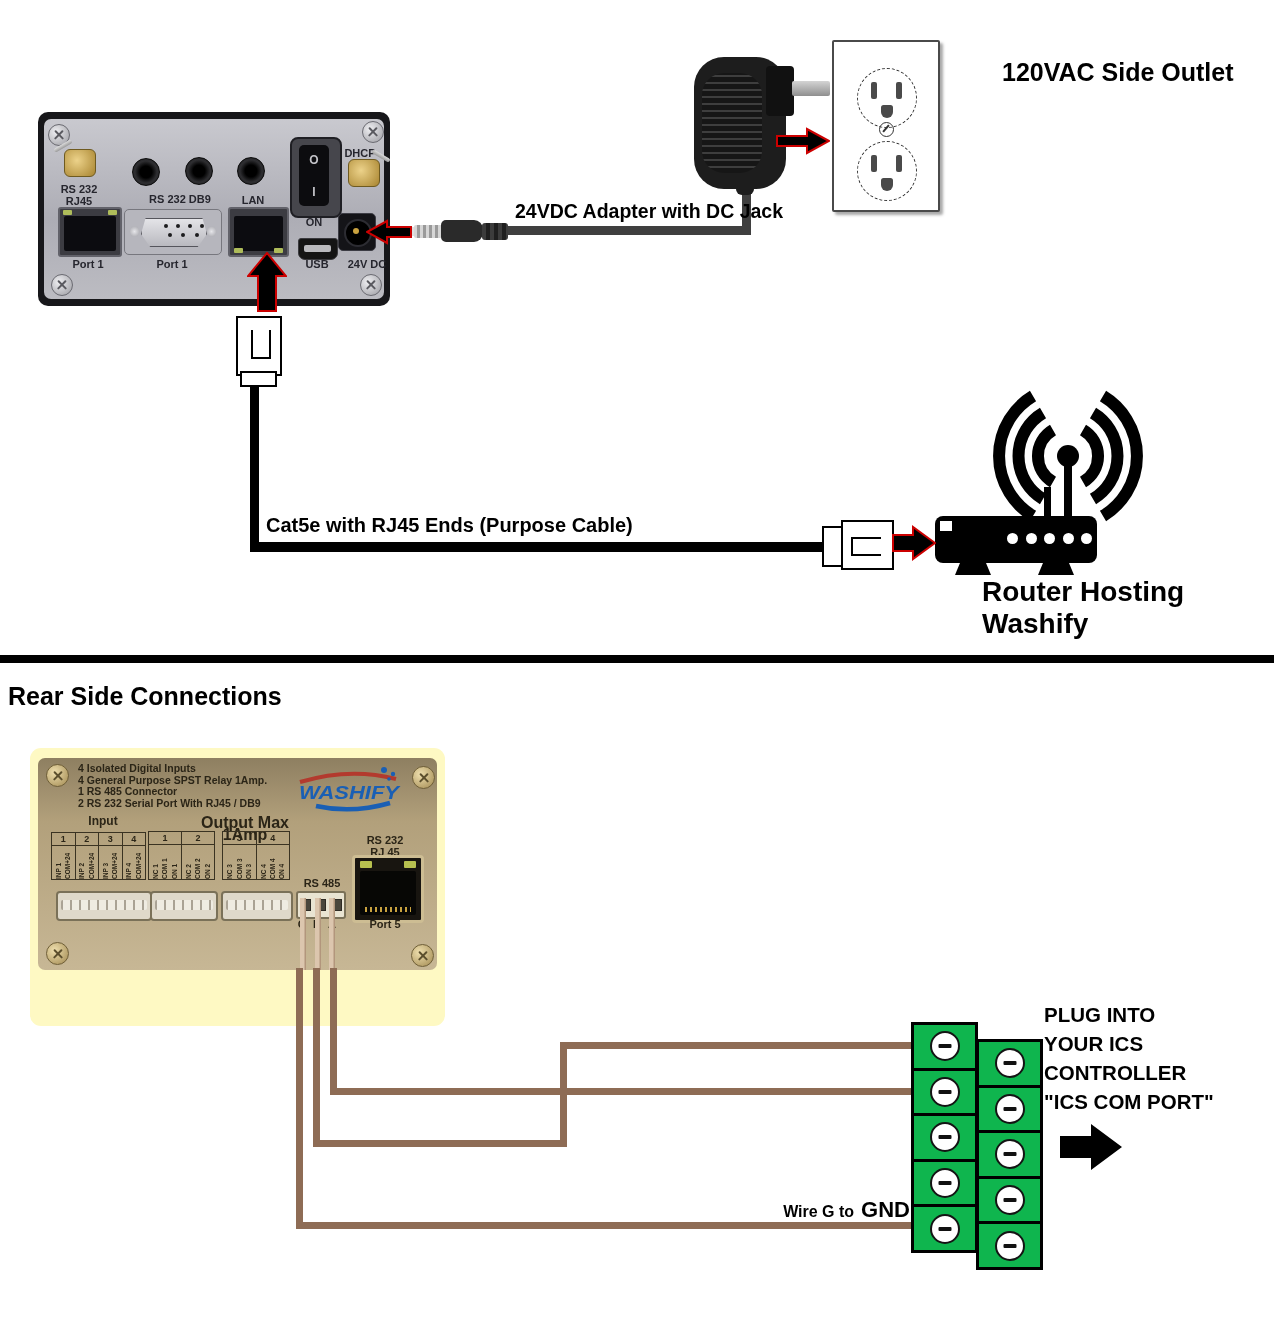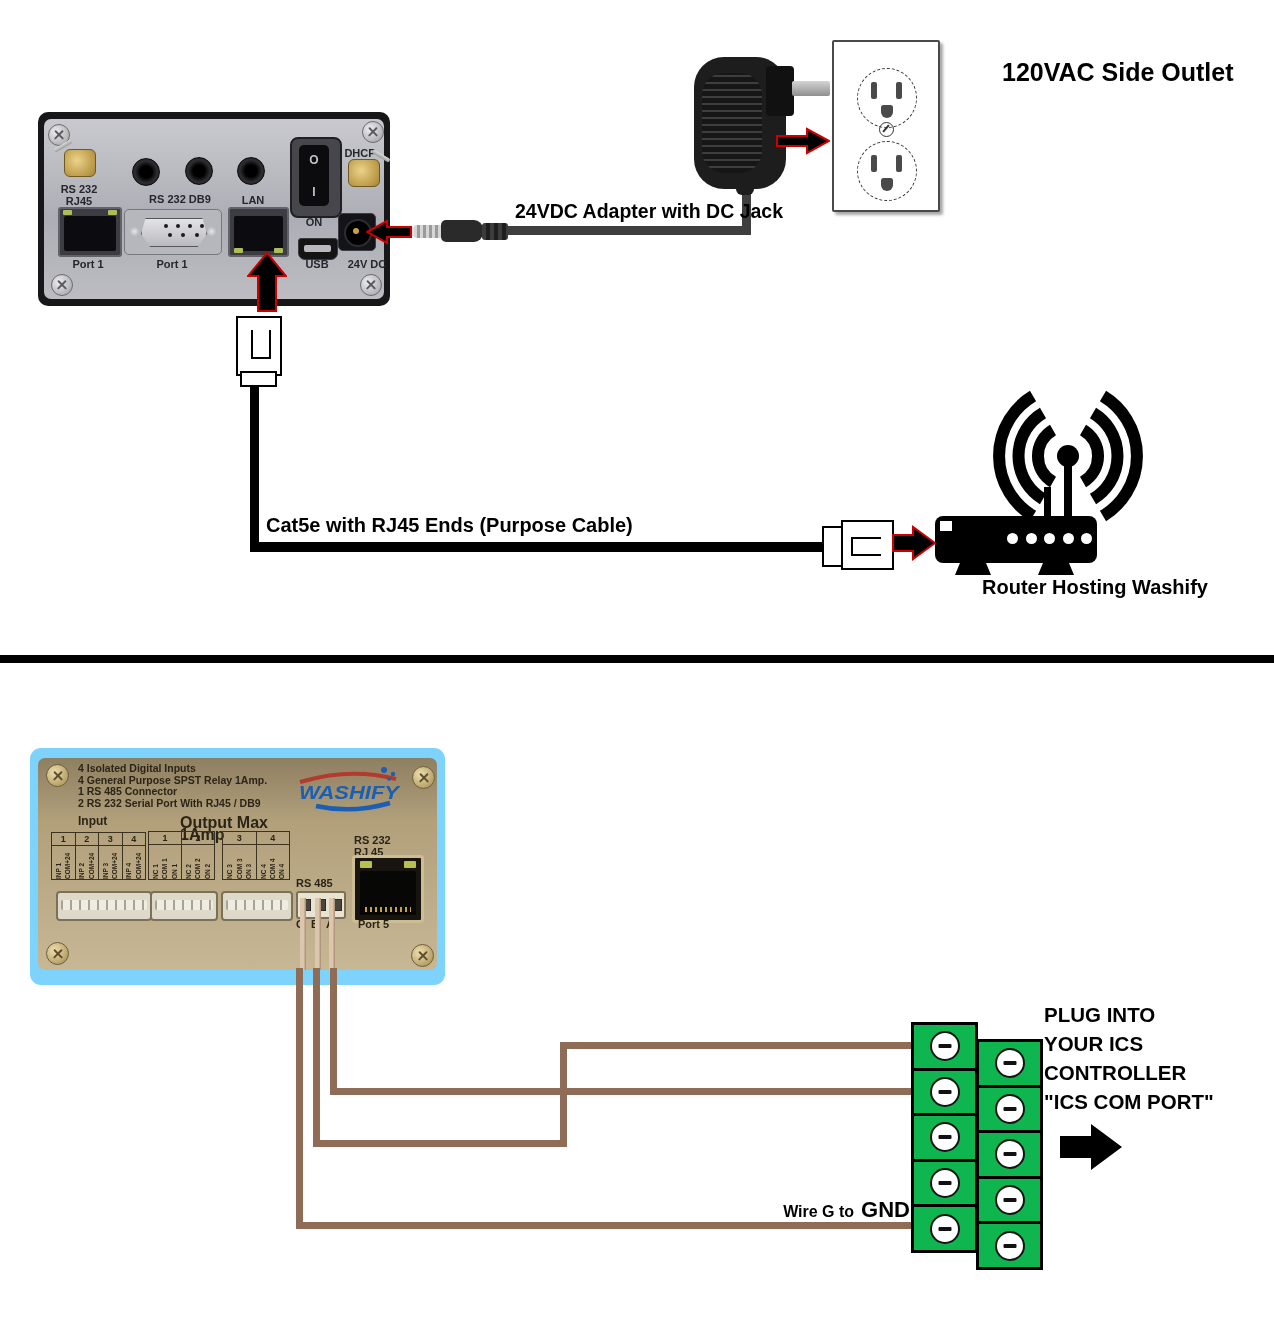--- a/index.html
+++ b/index.html
@@ -1,21 +1,21 @@
 <!DOCTYPE html>
 <html><head>
 <meta charset="utf-8">
 <style>
   html,body{margin:0;padding:0;background:#fff;}
   #canvas{position:relative;width:1274px;height:1322px;background:#fff;overflow:hidden;
           font-family:"Liberation Sans",sans-serif;}
   .abs{position:absolute;}
   .ttl{font-weight:bold;color:#000;font-size:25px;}
   .lblF{position:absolute;font-weight:bold;font-size:11px;color:#26262e;text-align:center;line-height:12px;}
-  .lblR{position:absolute;font-weight:bold;font-size:11px;color:#2b2517;line-height:12px;}
+  .lblR{position:absolute;font-weight:bold;font-size:11px;color:#2b2517;text-align:center;line-height:12px;}
   
   .devF{position:absolute;left:38px;top:112px;width:352px;height:194px;background:#17171a;border-radius:10px;}
   .faceF{position:absolute;left:6px;top:7px;width:340px;height:180px;border-radius:7px;
          background:linear-gradient(180deg,#c9c9cf 0%,#adadb5 55%,#bcbcc2 100%);}
   .screwF{position:absolute;width:20px;height:20px;border-radius:50%;border:1px solid #6b6b72;
           background:radial-gradient(circle at 35% 35%,#efeff2,#9a9aa0);}
   .screwF i,.screwR i{position:absolute;left:50%;top:50%;width:12px;height:2.4px;background:#5a5a60;border-radius:1px;}
   .screwF i.a{transform:translate(-50%,-50%) rotate(45deg);} .screwF i.b{transform:translate(-50%,-50%) rotate(-45deg);}
   .hole{position:absolute;width:26px;height:26px;border-radius:50%;background:radial-gradient(circle,#000 32%,#2e2e31 60%,#1a1a1d 100%);border:1px solid #0a0a0a;}
   .rj45{position:absolute;background:#3c3c42;border:2px solid #62626a;border-radius:3px;}
@@ -33,21 +33,21 @@
   .rocker{position:absolute;left:246px;top:18px;width:48px;height:77px;background:#46464c;border:2px solid #1f1f24;border-radius:8px;}
   .rocker .pad{position:absolute;left:7px;top:6px;width:30px;height:61px;background:#0c0c0f;border-radius:5px;
                color:#c3c3c8;font-weight:bold;text-align:center;}
   .rocker .pad .o{font-size:12px;margin-top:8px;} .rocker .pad .l{font-size:12px;margin-top:18px;}
   .usb{position:absolute;left:254px;top:119px;width:38px;height:20px;background:#141414;border-radius:3px 3px 7px 7px;border:1px solid #3a3a3e;}
   .usb i{position:absolute;left:5px;top:6px;width:27px;height:7px;background:#b9b9bd;border-radius:2px;}
   .dcjack{position:absolute;left:294px;top:94px;width:36px;height:36px;background:#141418;border:1px solid #3c3c44;border-radius:5px;}
   .dcjack .ring{position:absolute;left:5px;top:5px;width:24px;height:24px;border-radius:50%;background:#000;border:2px solid #2c2c32;}
   .dcjack .pin{position:absolute;left:14px;top:14px;width:6px;height:6px;border-radius:50%;background:#c9a23f;}
   
-  .devR{position:absolute;left:30px;top:748px;width:415px;height:237px;background:#7dd3fc;border-radius:11px;}
+  .devR{position:absolute;left:30px;top:748px;width:415px;height:278px;background:#fef9c3;border-radius:11px;}
   .faceR{position:absolute;left:8px;top:10px;width:399px;height:212px;border-radius:7px;
          background:linear-gradient(180deg,#8e7f61 0%,#b2a07b 30%,#c7b795 100%);}
   .screwR{position:absolute;width:21px;height:21px;border-radius:50%;border:1px solid #6f5f38;
           background:radial-gradient(circle at 35% 35%,#efdfae,#a08850);}
   .screwR i{background:#5c4f2d;}
   .screwR i.a{transform:translate(-50%,-50%) rotate(45deg);} .screwR i.b{transform:translate(-50%,-50%) rotate(-45deg);}
   .spec{position:absolute;left:40px;top:5px;font-weight:bold;font-size:10.5px;line-height:11.6px;color:#2b2517;white-space:nowrap;}
   .ptable{position:absolute;display:flex;border:1.5px solid #3a3322;}
   .pcol{flex:1;display:flex;flex-direction:column;border-right:1.5px solid #3a3322;}
   .pcol:last-child{border-right:none;}
@@ -257,32 +257,33 @@
     <div class="abs" style="left:72px;top:17px;width:85px;display:flex;justify-content:space-between;">
       <b style="width:11px;height:11px;border-radius:50%;background:#fff;"></b>
         <b style="width:11px;height:11px;border-radius:50%;background:#fff;"></b>
         <b style="width:11px;height:11px;border-radius:50%;background:#fff;"></b>
         <b style="width:11px;height:11px;border-radius:50%;background:#fff;"></b>
         <b style="width:11px;height:11px;border-radius:50%;background:#fff;"></b>
     </div>
   </div>
   <div class="abs" style="left:955px;top:562px;width:36px;height:13px;background:#000;clip-path:polygon(15% 0,85% 0,100% 100%,0 100%);"></div>
   <div class="abs" style="left:1038px;top:562px;width:36px;height:13px;background:#000;clip-path:polygon(15% 0,85% 0,100% 100%,0 100%);"></div>
-  <div class="abs ttl" style="left:982px;top:576px;font-size:20px;">Router Hosting Washify</div>
+  <div class="abs ttl" style="left:982px;top:576px;font-size:28px;">Router Hosting Washify</div>
 
   <div class="conn" style="left:822px;top:526px;width:19px;height:37px;"></div>
   <div class="conn" style="left:841px;top:520px;width:49px;height:46px;">
     <div class="abs" style="left:8px;top:15px;width:28px;height:15px;border:2.5px solid #000;border-right:none;background:#fff;"></div>
   </div>
   <svg class="abs" style="left:892px;top:523px;" width="44" height="40">
     <polygon points="43,20 21,4 21,12 1,12 1,28 21,28 21,36" fill="#000" stroke="#cc0000" stroke-width="2"></polygon>
   </svg>
 
   <div class="abs" style="left:0;top:655px;width:1274px;height:8px;background:#000;"></div>
 
+  <div class="abs ttl" style="left:8px;top:682px;">Rear Side Connections</div>
 
   <div class="devR">
     <div class="faceR">
       <div class="screwR" style="left:8px;top:6px;">
           <i class="a"></i>
           <i class="b"></i>
         </div>
       <div class="screwR" style="left:374px;top:8px;">
           <i class="a"></i>
           <i class="b"></i>

